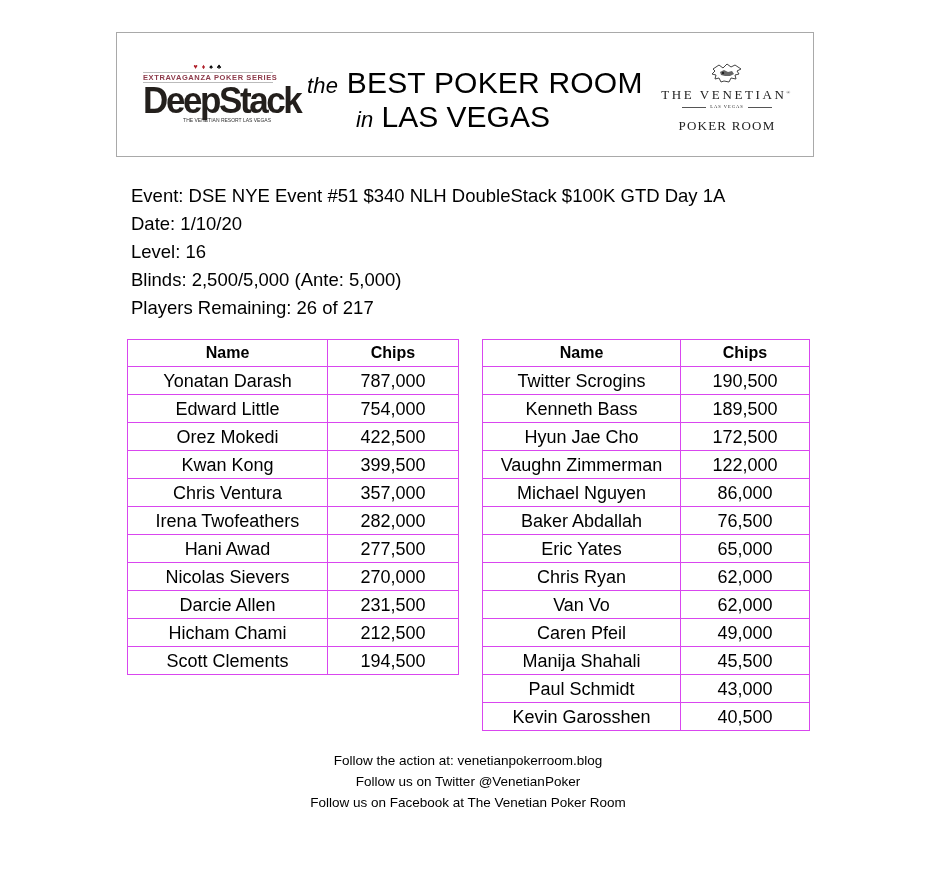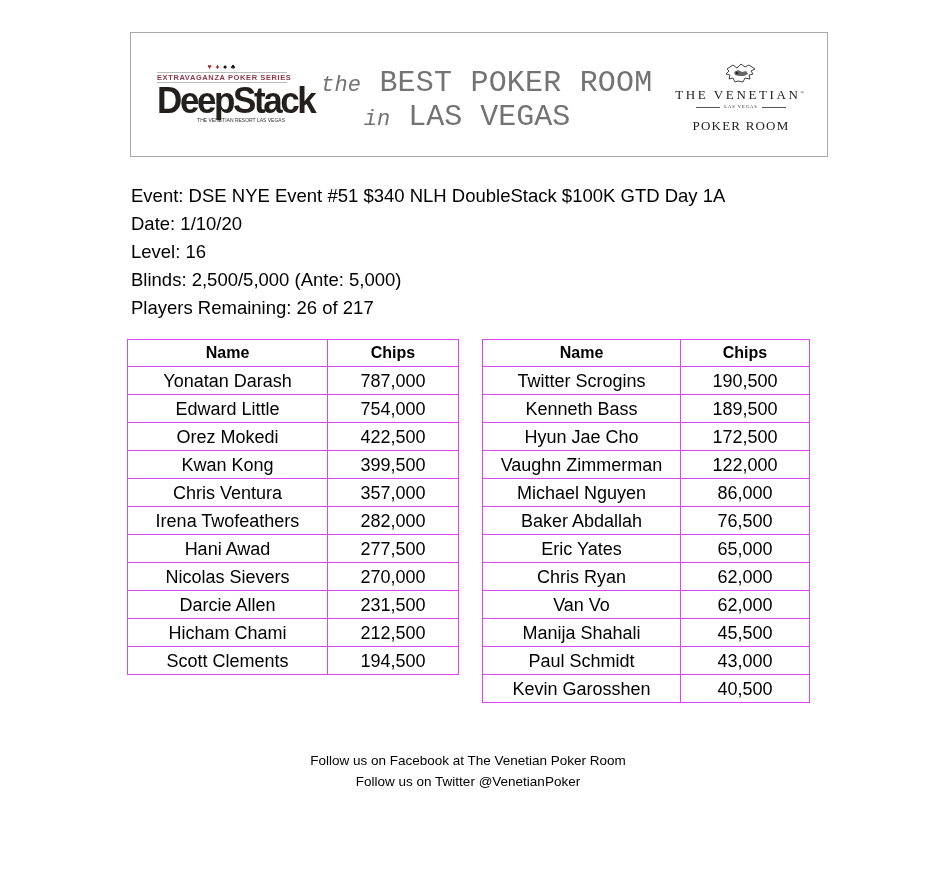--- a/index.html
+++ b/index.html
@@ -10,21 +10,21 @@
     body {
       width: 936px;
       height: 873px;
       position: relative;
       font-family: "Liberation Sans", "DejaVu Sans", sans-serif;
       color: #000;
       overflow: hidden;
     }
     .banner {
       position: absolute;
-      left: 130px;
+      left: 116px;
       top: 32px;
       width: 698px;
       height: 125px;
       border: 1px solid #a9a9a9;
       box-sizing: border-box;
       background: #fff;
     }
     .ds-logo {
       position: absolute;
       left: 26px;
@@ -68,22 +68,22 @@
       text-align: right;
       padding-right: 2px;
       color: #333;
       white-space: nowrap;
     }
     .tagline {
       position: absolute;
       left: 190px;
       top: 34px;
       width: 320px;
-      font-family: Liberation Mono, monospace;
-      color: #737373;
+      font-family: Liberation Sans, sans-serif;
+      color: #000000;
       text-align: center;
     }
     .tagline .line1 {
       font-size: 30px;
       line-height: 32px;
       white-space: nowrap;
       letter-spacing: 0.2px;
     }
     .tagline .line2 {
       font-size: 30px;
@@ -337,30 +337,35 @@
       </tr>
     <tr>
         <td>Chris Ryan</td>
         <td>62,000</td>
       </tr>
     <tr>
         <td>Van Vo</td>
         <td>62,000</td>
       </tr>
     <tr>
+        <td>Caren Pfeil</td>
+        <td>49,000</td>
+      </tr>
+    <tr>
         <td>Manija Shahali</td>
         <td>45,500</td>
       </tr>
     <tr>
         <td>Paul Schmidt</td>
         <td>43,000</td>
       </tr>
     <tr>
         <td>Kevin Garosshen</td>
         <td>40,500</td>
       </tr>
   </tbody>
 </table>
 
 <div class="footer">
+  <div>Follow the action at: venetianpokerroom.blog</div>
+  <div>Follow us on Twitter @VenetianPoker</div>
   <div>Follow us on Facebook at The Venetian Poker Room</div>
-  <div>Follow us on Twitter @VenetianPoker</div>
 </div>
 
 </body></html>

